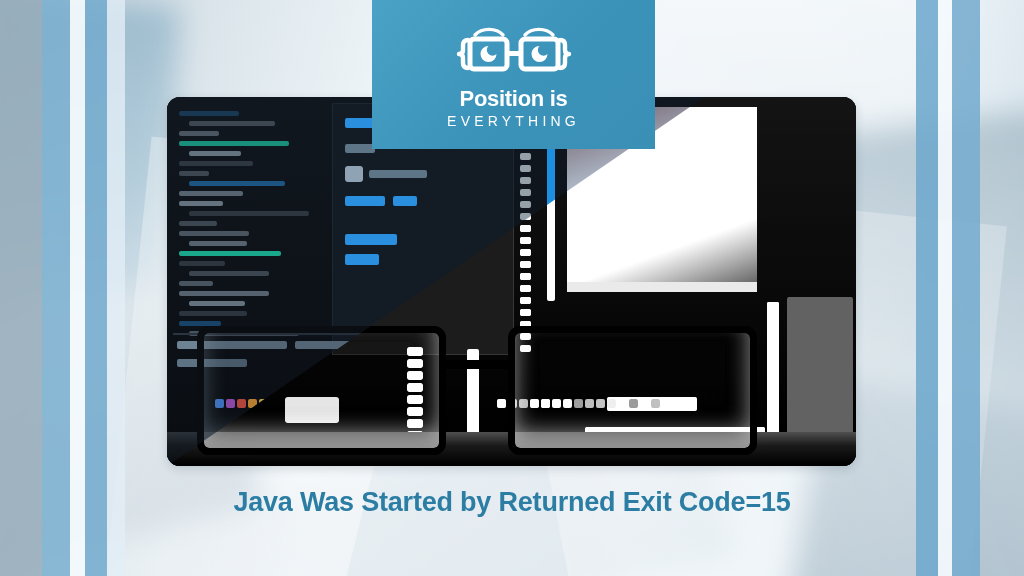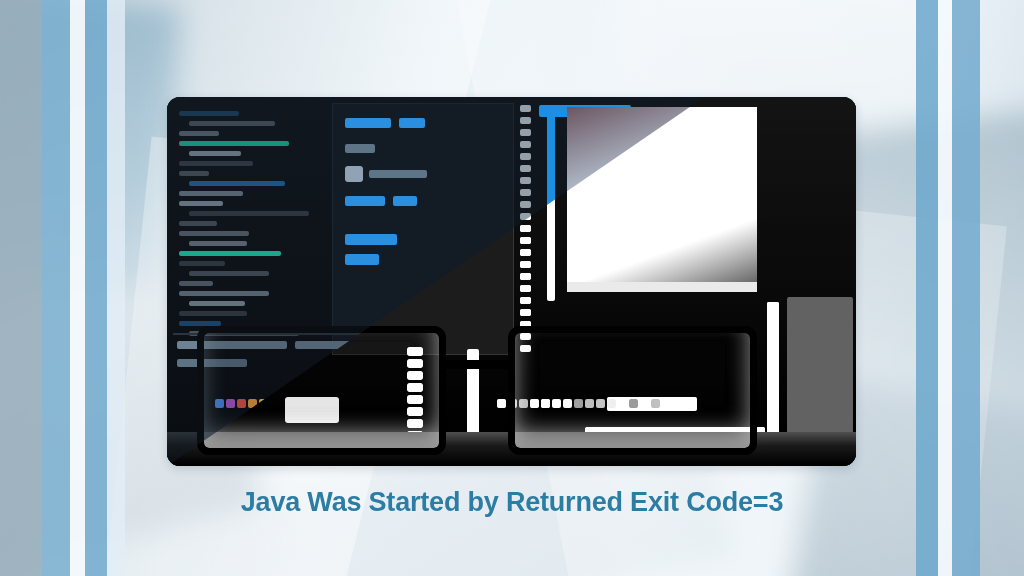--- a/index.html
+++ b/index.html
@@ -486,16 +486,38 @@
           </div>
         <div class="glasses">
           <div class="lens lens-l"></div>
           <div class="bridge"></div>
           <div class="lens lens-r"></div>
         </div>
       </div>
     </div>
   </div>
 
-
-  <div class="title">Java Was Started by Returned Exit Code=3</div>
+  <div class="logo-panel">
+    <svg class="logo-mark" viewBox="0 0 118 54" aria-hidden="true">
+
+      <path d="M20 10 A17 13 0 0 1 48 10" fill="none" stroke="#ffffff" stroke-width="3.4" stroke-linecap="round"></path>
+      <path d="M70 10 A17 13 0 0 1 98 10" fill="none" stroke="#ffffff" stroke-width="3.4" stroke-linecap="round"></path>
+
+      <path d="M13 15 q-5 0 -5 5 v5 q0 4 -4 4 q4 0 4 4 v5 q0 5 5 5" fill="none" stroke="#ffffff" stroke-width="4.4" stroke-linecap="round" stroke-linejoin="round"></path>
+
+      <path d="M105 15 q5 0 5 5 v5 q0 4 4 4 q-4 0 -4 4 v5 q0 5 -5 5" fill="none" stroke="#ffffff" stroke-width="4.4" stroke-linecap="round" stroke-linejoin="round"></path>
+
+      <rect x="15" y="14" width="37" height="30" rx="4" ry="4" fill="none" stroke="#ffffff" stroke-width="5"></rect>
+
+      <rect x="66" y="14" width="37" height="30" rx="4" ry="4" fill="none" stroke="#ffffff" stroke-width="5"></rect>
+
+      <rect x="52" y="26" width="14" height="5" fill="#ffffff"></rect>
+
+      <path d="M33.5 21 a8 8 0 1 0 8 8 a5.2 5.2 0 0 1 -8 -8 z" fill="#ffffff"></path>
+      <path d="M84.5 21 a8 8 0 1 0 8 8 a5.2 5.2 0 0 1 -8 -8 z" fill="#ffffff"></path>
+    </svg>
+    <div class="logo-word">Position is</div>
+    <div class="logo-sub">EVERYTHING</div>
+  </div>
+
+  <div class="title">Java Was Started by Returned Exit Code=15</div>
 
 </div>
 
 </body></html>

